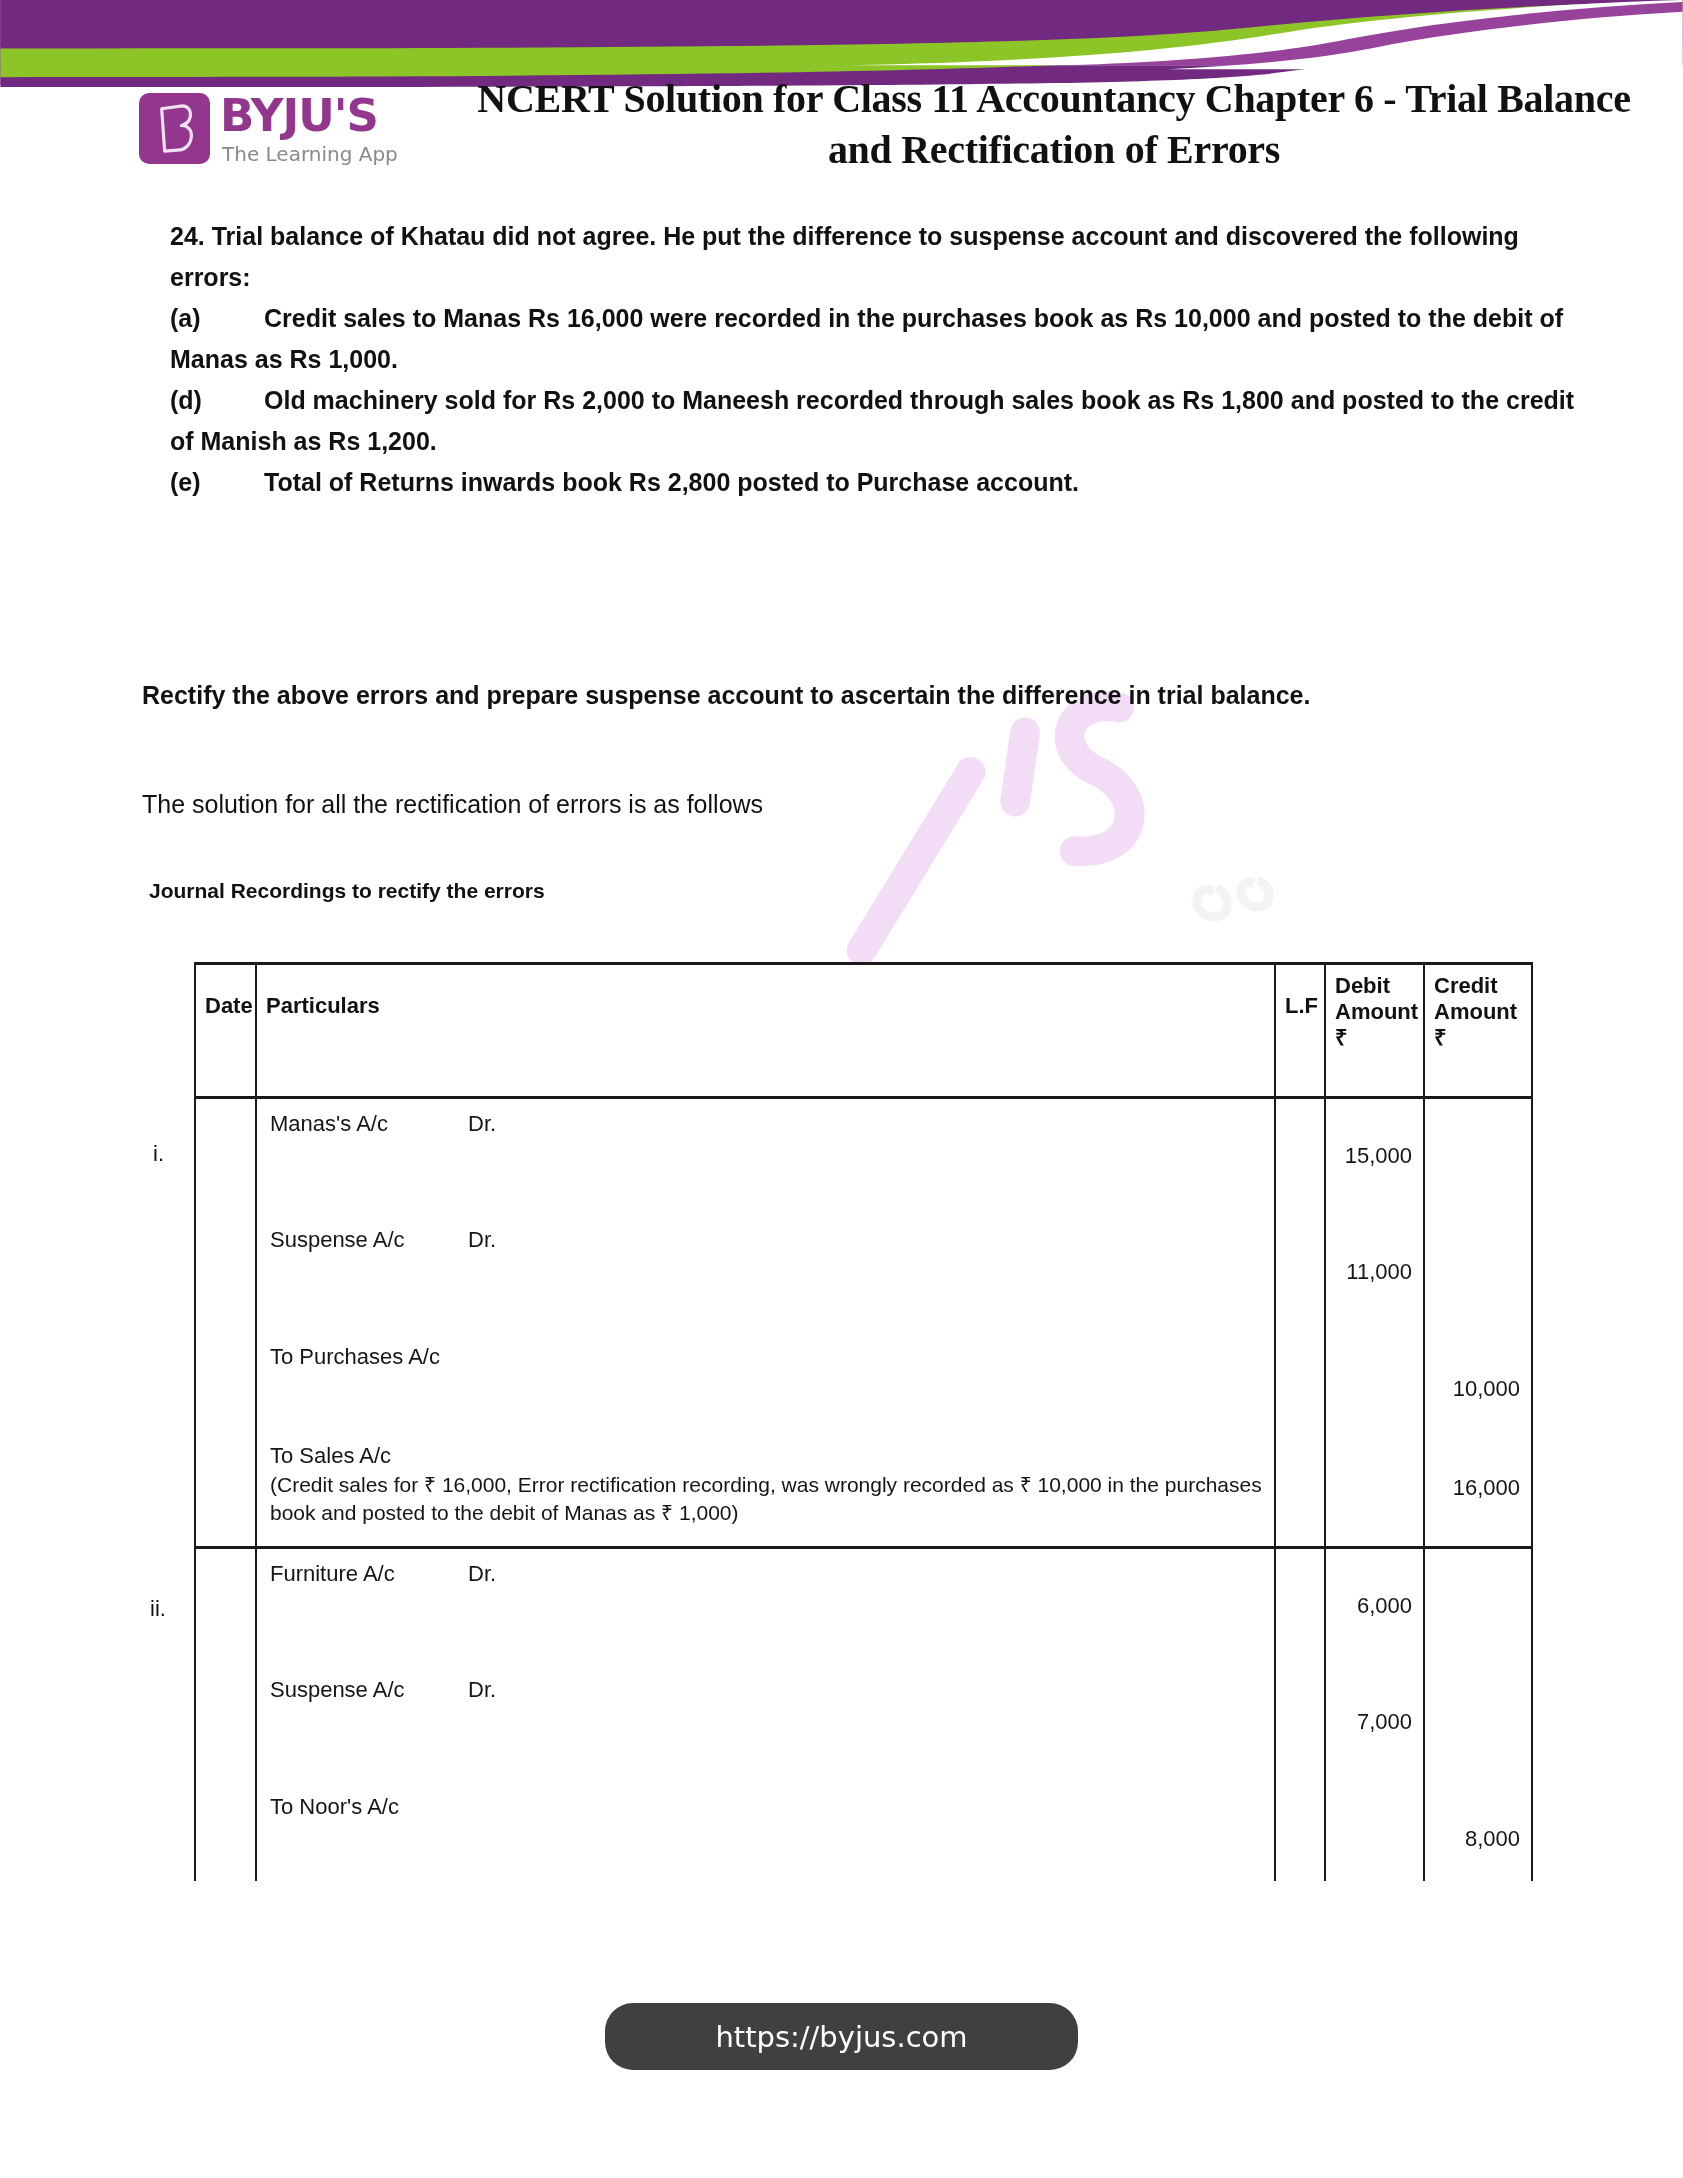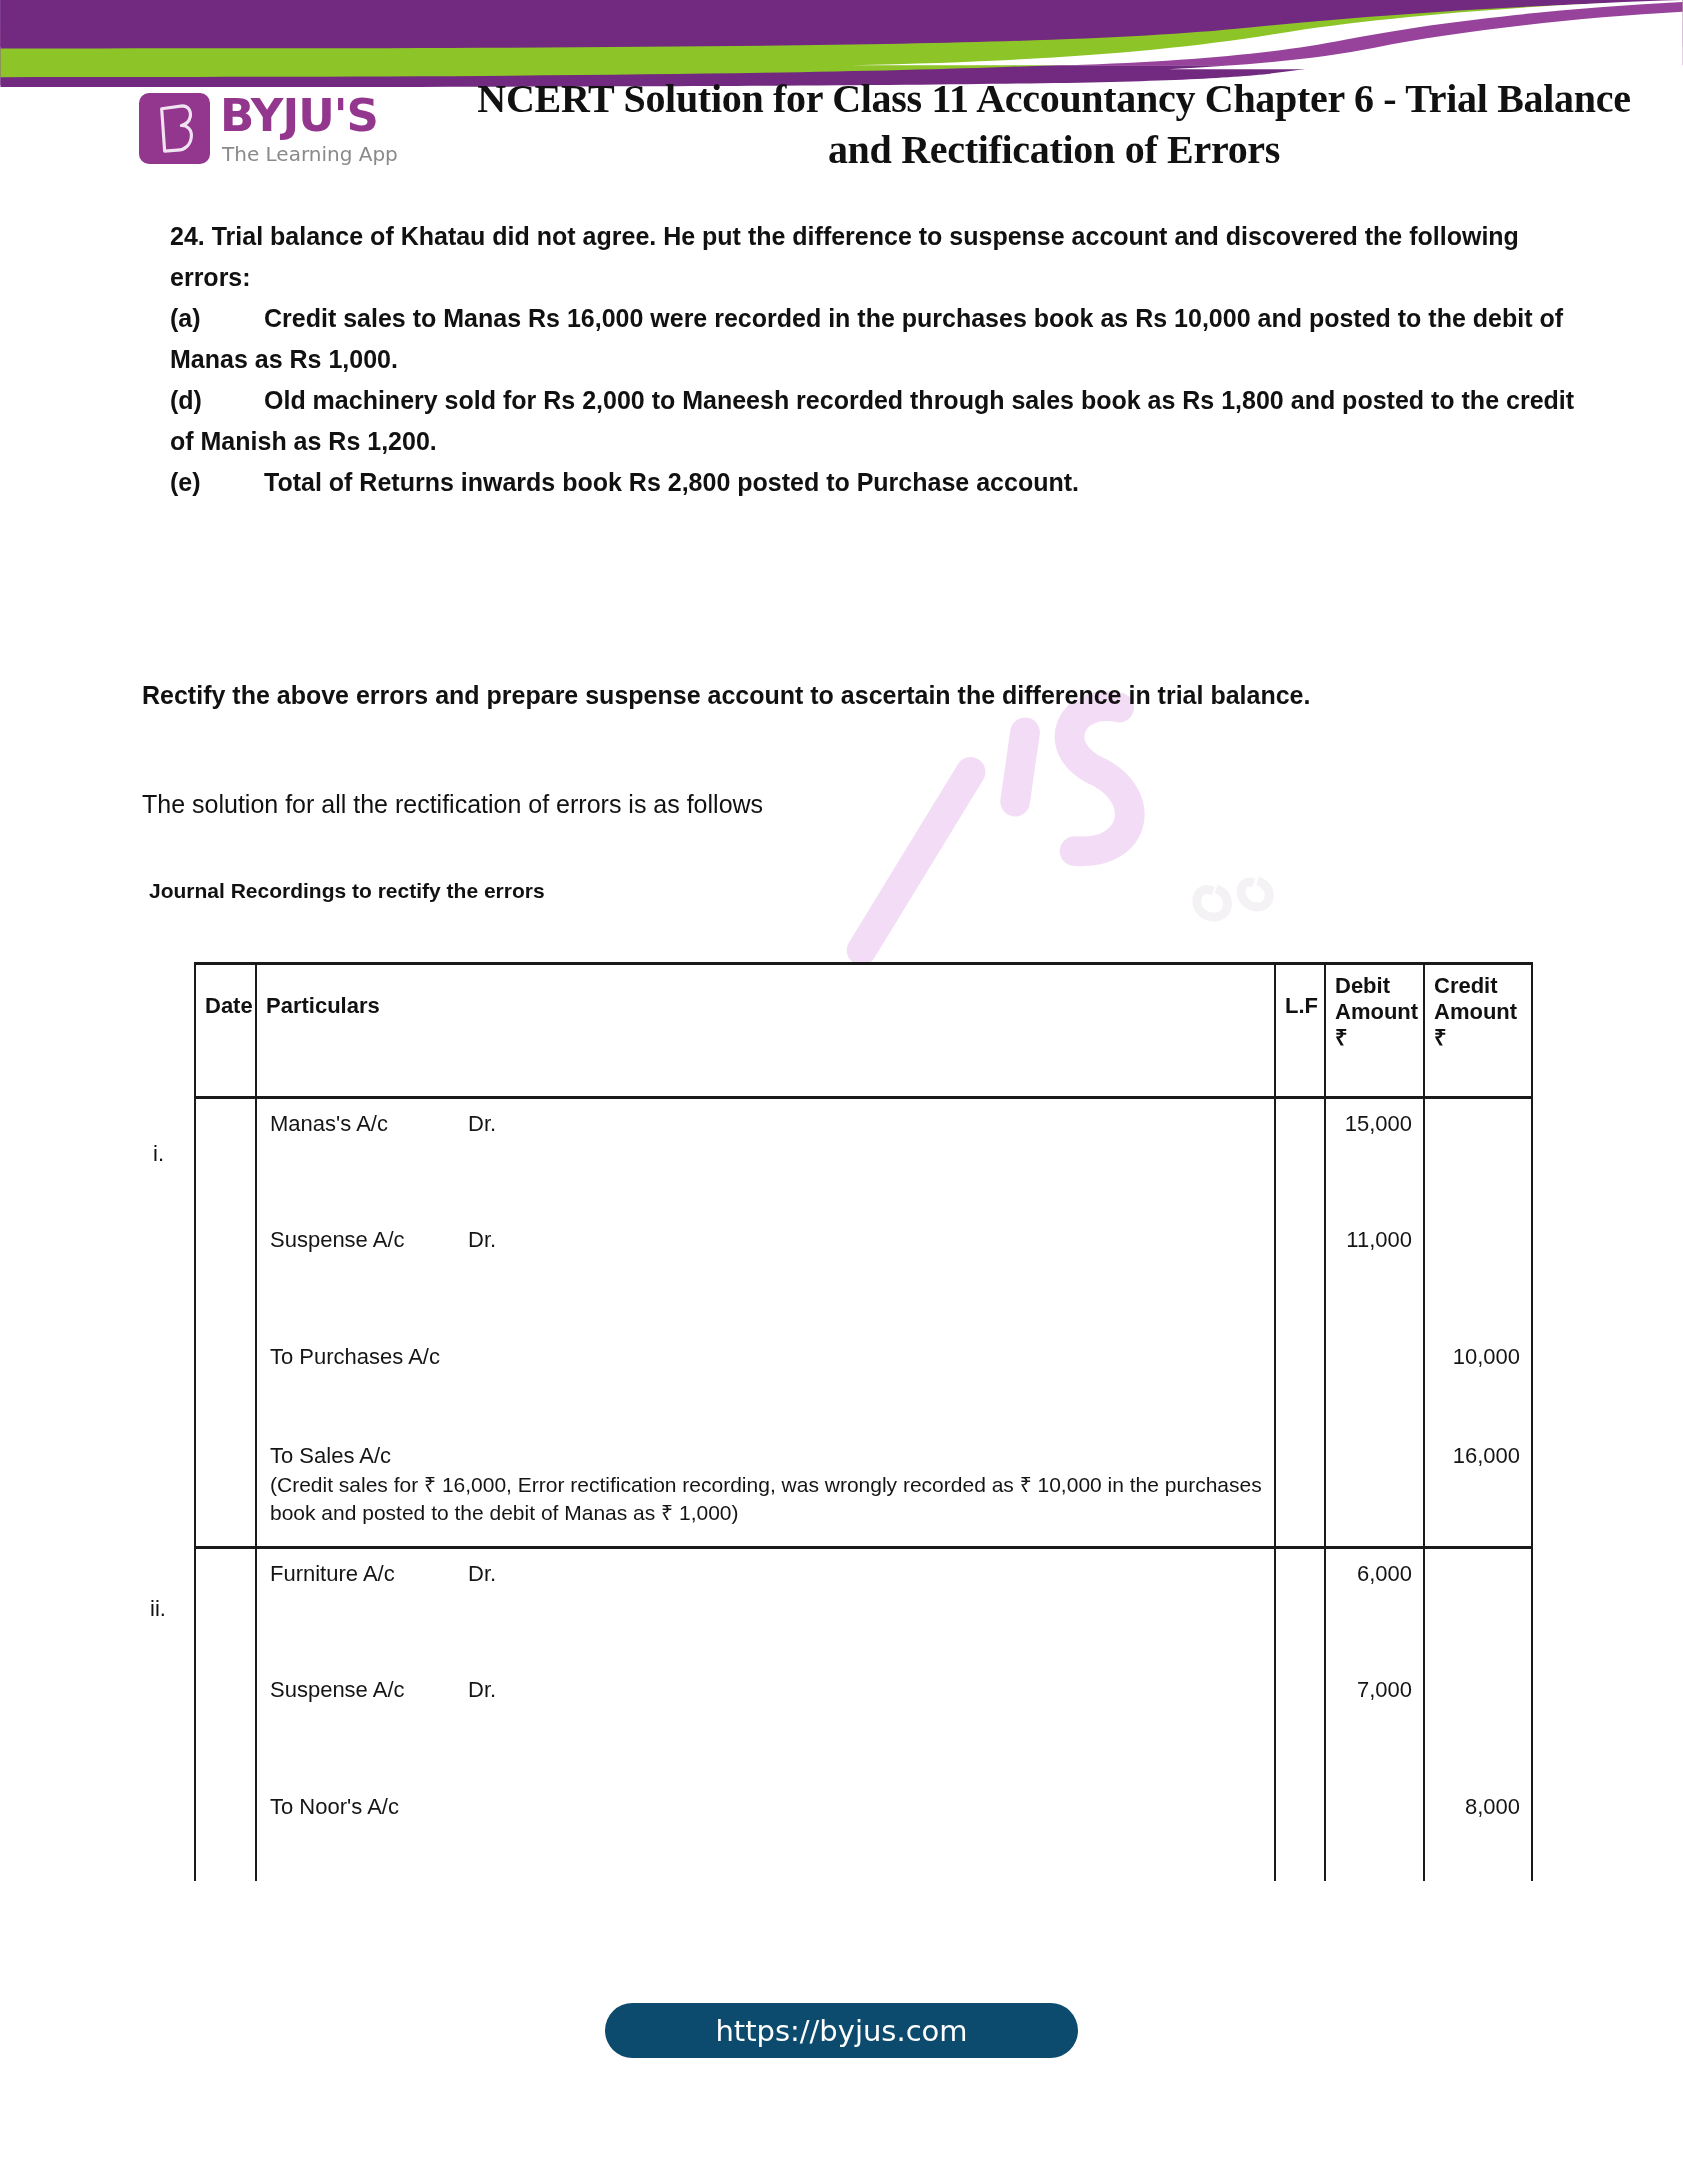--- a/index.html
+++ b/index.html
@@ -195,39 +195,40 @@
     color: #151515;
     line-height: 30px;
     padding: 10px 0 0 13px;
   }
   .cell-amt {
     font-size: 22px;
     color: #151515;
     line-height: 30px;
     padding: 10px 11px 0 0;
     text-align: right;
+    margin-top: 32px;
   }
   .acct-name { display: inline-block; min-width: 198px; }
   .dr-tag { display: inline-block; }
   .narr { font-size: 21px; line-height: 28px; }
 
   tr.entry-row td { border-bottom: none; }
   tr.entry-first td { border-top: 3px solid #1a1a1a; }
   tr.grp-end td { border-bottom: 3px solid #1a1a1a; }
   .rh-118 { height: 117px; }
   .rh-100 { height: 99px; padding-left: 20px; }
 
   
   .footer-btn {
     position: absolute;
     left: 605px;
     top: 2003px;
     width: 473px;
-    height: 55px;
-    background: #0c4a6e;
+    height: 67px;
+    background: #404040;
     border-radius: 28px;
     color: #ffffff;
     font-size: 29px;
     font-family: "DejaVu Sans", sans-serif;
     display: flex;
     align-items: center;
     justify-content: center;
     letter-spacing: 0px;
   }
 </style>

